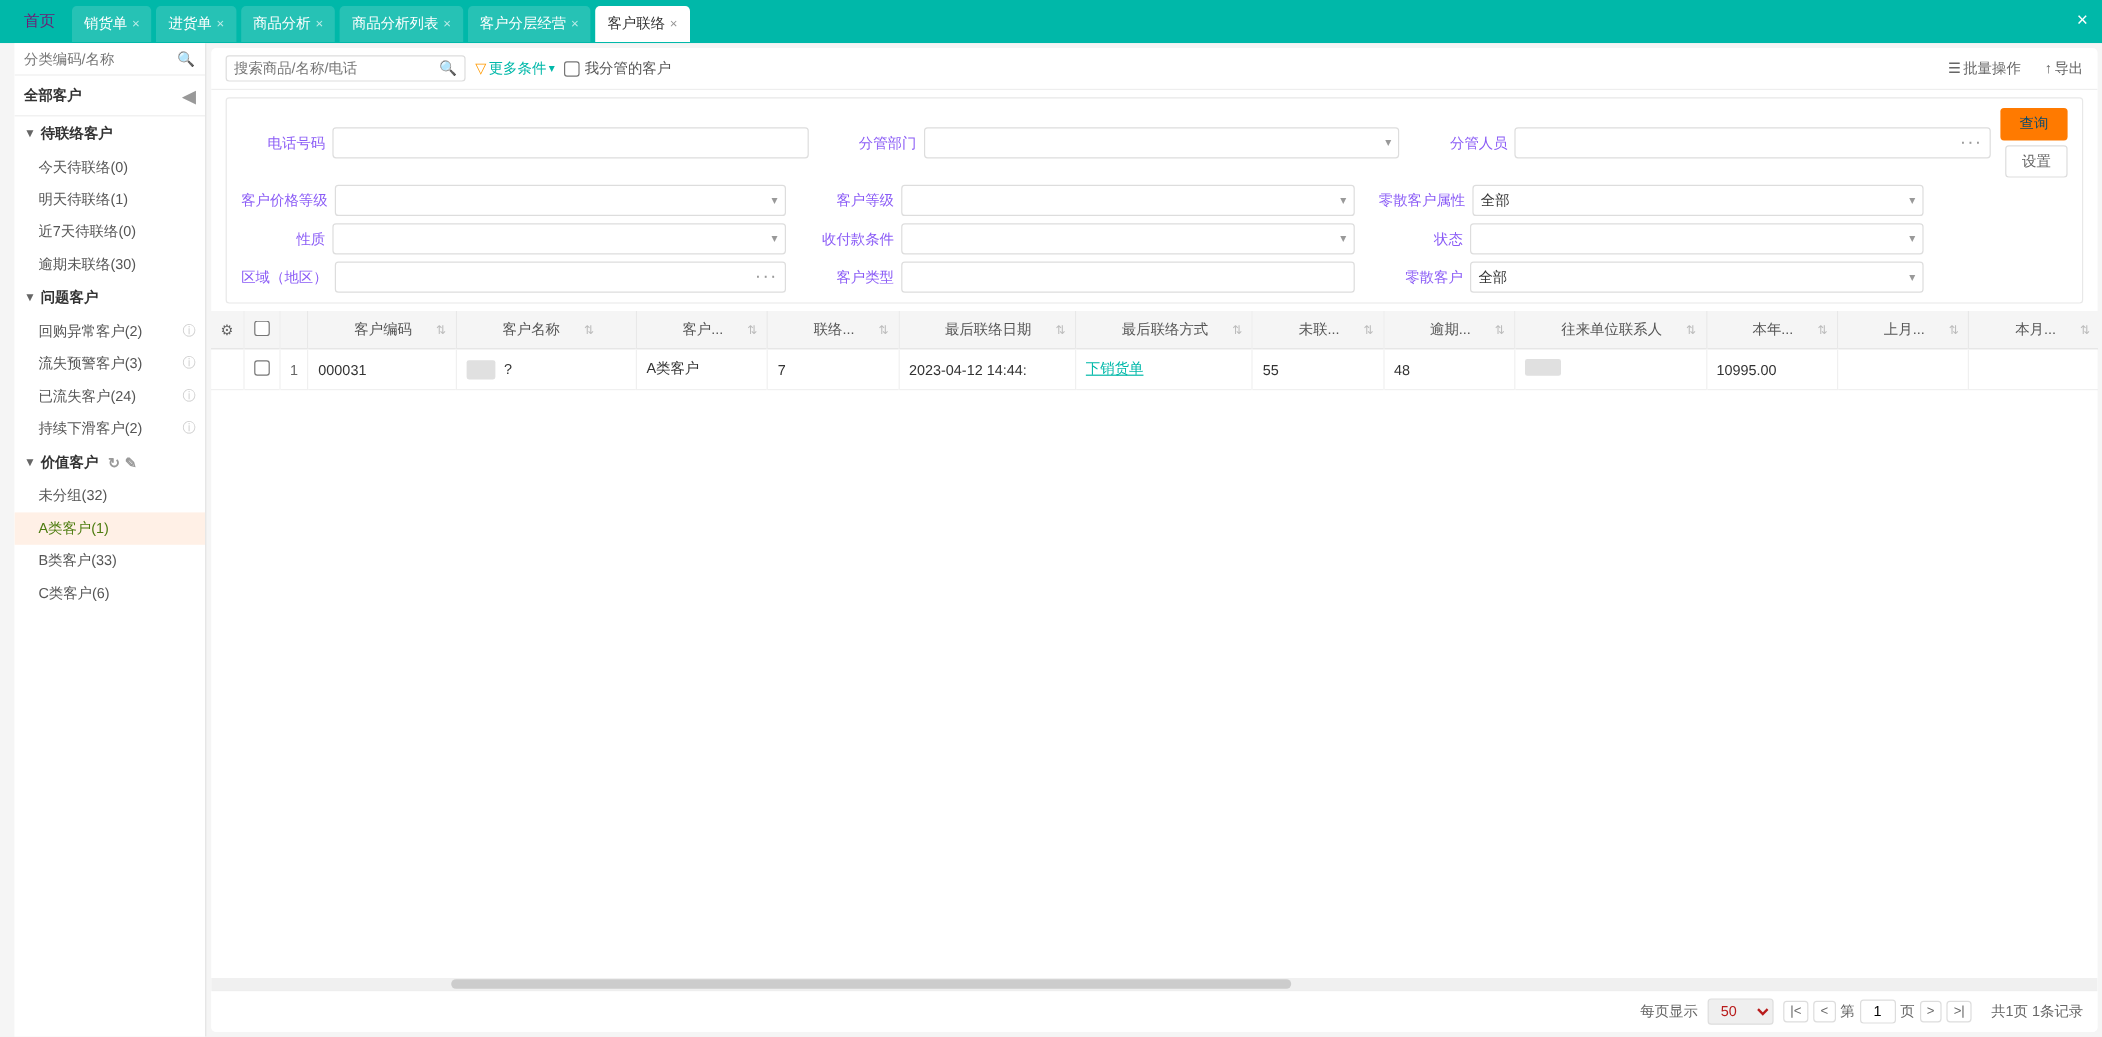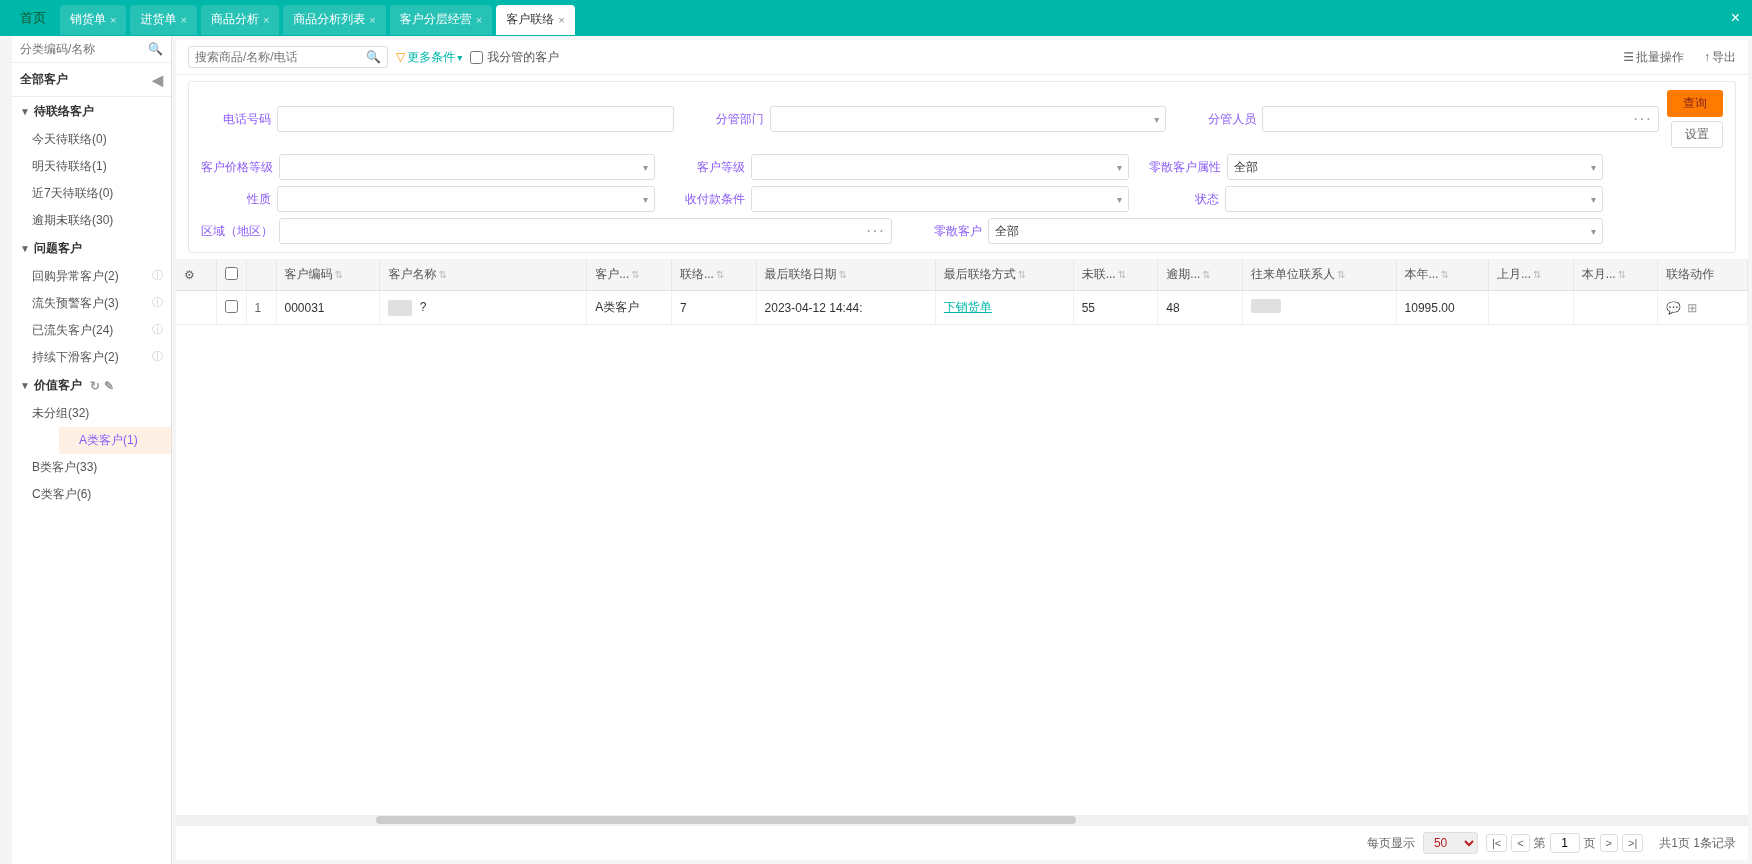--- a/index.html
+++ b/index.html
@@ -12,21 +12,21 @@
       background: #00b8a9;
       height: 36px;
       padding: 0 8px;
       color: white;
     }
     .nav-home {
       padding: 0 12px;
       height: 36px;
       display: flex;
       align-items: center;
-      color: #14532d;
+      color: #701a75;
       font-size: 13px;
       cursor: pointer;
       white-space: nowrap;
     }
     .nav-tab {
       display: flex;
       align-items: center;
       height: 30px;
       margin: 3px 2px 0;
       padding: 0 10px;
@@ -110,21 +110,21 @@
     .sidebar-group-title .arrow { font-size: 10px; color: #666; }
     .sidebar-item {
       padding: 5px 8px 5px 20px;
       color: #555;
       cursor: pointer;
       font-size: 12px;
       display: flex;
       align-items: flex-start;
       justify-content: space-between;
     }
-    .sidebar-item.active { background: #fff0e6; color: #8b5cf6; margin-left: 47px; }
+    .sidebar-item.active { background: #fff0e6; color: #4d7c0f; }
     .sidebar-item .item-label { flex: 1; }
     .sidebar-item .info-icon { color: #ccc; font-size: 11px; }
 
     
     .content-area {
       flex: 1;
       display: flex;
       flex-direction: column;
       overflow: hidden;
       background: white;
@@ -217,21 +217,21 @@
       justify-content: space-between;
       cursor: pointer;
       color: #333;
       font-size: 12px;
       min-height: 26px;
     }
     .adv-select .arrow { color: #999; font-size: 10px; }
     .adv-select-dots { color: #999; font-size: 16px; letter-spacing: 1px; cursor: pointer; }
     .btn-query {
       background: #ff7a00;
-      color: #7f1d1d;
+      color: #0c4a6e;
       border: none;
       border-radius: 3px;
       padding: 5px 16px;
       cursor: pointer;
       font-size: 12px;
       white-space: nowrap;
     }
     .btn-settings {
       background: white;
       color: #666;
@@ -269,21 +269,22 @@
       text-align: left;
       color: #555;
       font-weight: normal;
       white-space: nowrap;
       border-right: 1px solid #e8e8e8;
       position: relative;
     }
     thead th .col-header {
       display: flex;
       align-items: center;
-      gap: 2px;
+      gap: 20px;
+      margin-left: 30px;
     }
     thead th .sort-icon { color: #bbb; font-size: 10px; }
     tbody tr {
       border-bottom: 1px solid #f0f0f0;
     }
     tbody td {
       padding: 8px 8px;
       color: #333;
       white-space: nowrap;
       border-right: 1px solid #f0f0f0;
@@ -574,20 +575,26 @@
         </div>
         <div style="width:120px;"></div>
       </div>
 
       <div class="adv-row" style="margin-bottom:0;">
         <div class="adv-cell">
           <span class="adv-label">区域（地区）</span>
           <div class="adv-select" style="width:200px;">
             <span></span>
             <span class="adv-select-dots">···</span>
+          </div>
+        </div>
+        <div class="adv-cell" style="margin-left:20px;">
+          <span class="adv-label">客户类型</span>
+          <div class="adv-select" style="width:200px;">
+            <span></span>
           </div>
         </div>
         <div class="adv-cell" style="margin-left:20px;">
           <span class="adv-label">零散客户</span>
           <div class="adv-select" style="width:200px;">
             <span>全部</span>
             <span class="arrow">▾</span>
           </div>
         </div>
         <div style="width:120px;"></div>

